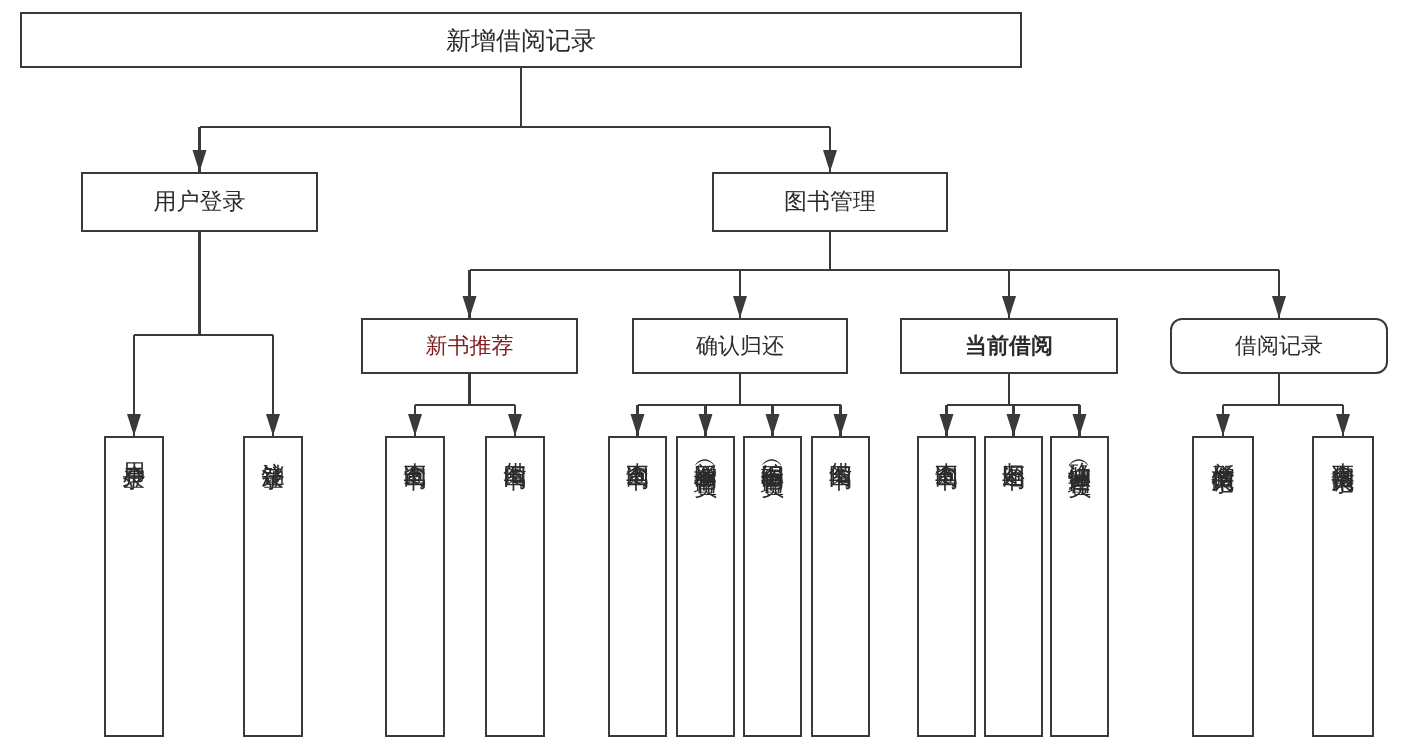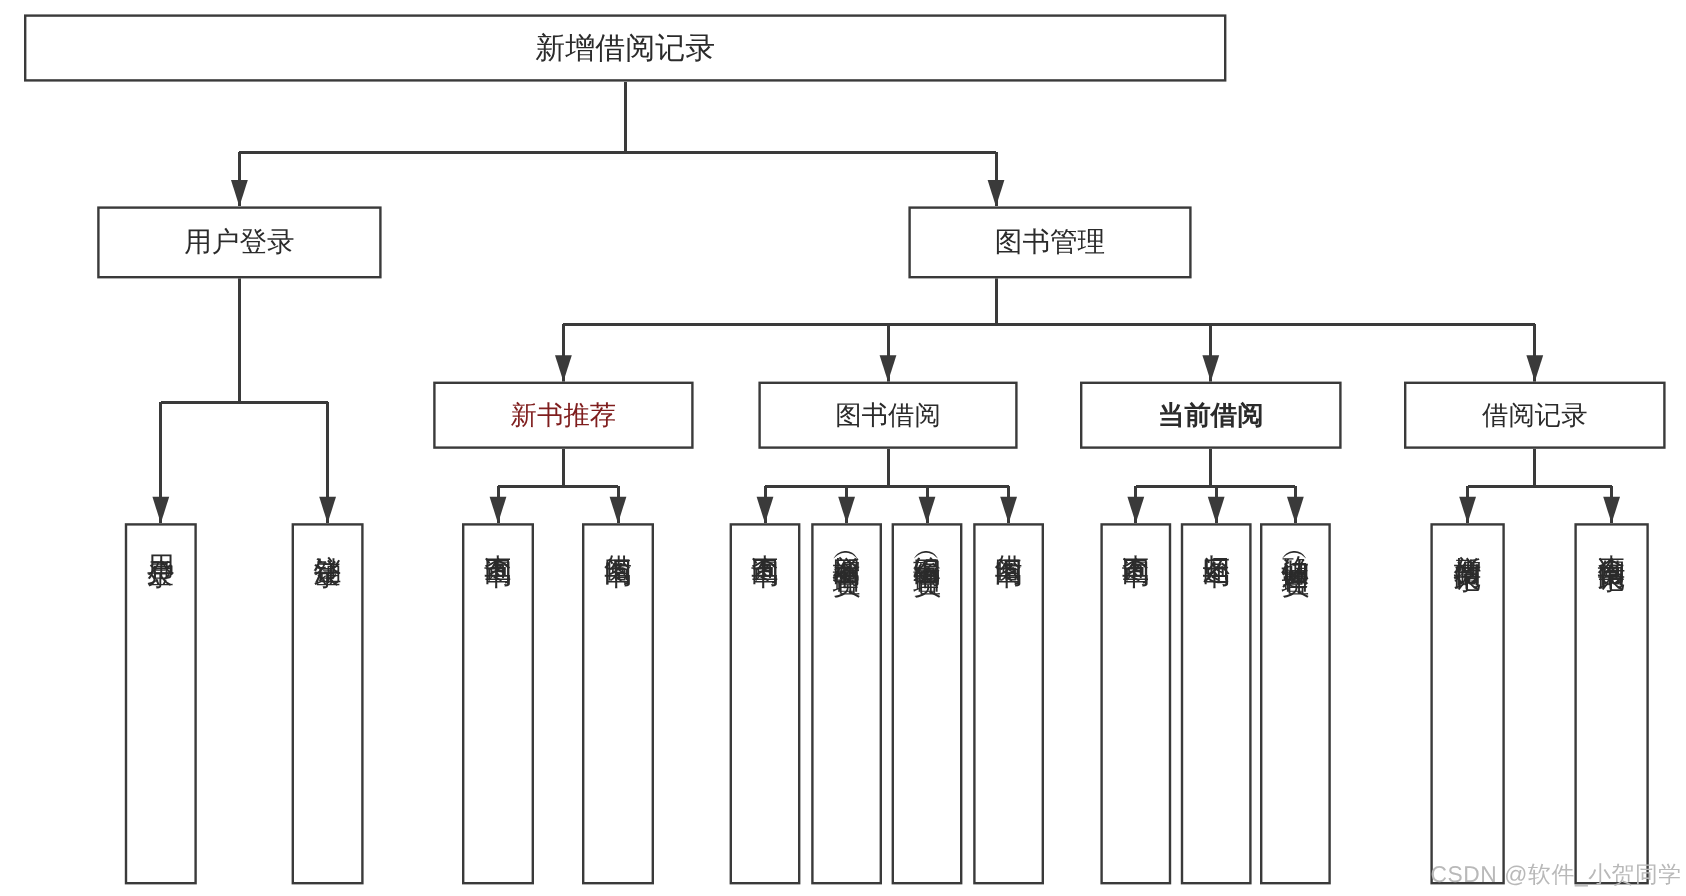--- a/index.html
+++ b/index.html
@@ -79,33 +79,33 @@
       <line x1="1343" y1="405" x2="1343" y2="436" stroke="#3a3a3a" stroke-width="2.5" shape-rendering="crispEdges"></line>
       <polygon points="1336,414 1350,414 1343,436" fill="#3a3a3a"></polygon>
     </svg>
   <div id="nodes-layer">
       <div class="node lvl0" style="left: 20px; top: 12px; width: 1002px; height: 56px; border-color: rgb(58, 58, 58); background: rgb(255, 255, 255);">
         <span class="node-label" style="color: rgb(43, 43, 43);">新增借阅记录</span>
       </div>
       <div class="node lvl1" style="left: 81px; top: 172px; width: 237px; height: 60px; border-color: rgb(58, 58, 58); background: rgb(255, 255, 255);">
         <span class="node-label" style="color: rgb(43, 43, 43);">用户登录</span>
       </div>
-      <div class="node lvl1" style="left: 712px; top: 172px; width: 236px; height: 60px; border-color: rgb(58, 58, 58); background: rgb(255, 255, 255); margin-left: 45px;">
+      <div class="node lvl1" style="left: 712px; top: 172px; width: 236px; height: 60px; border-color: rgb(58, 58, 58); background: rgb(255, 255, 255);">
         <span class="node-label" style="color: rgb(43, 43, 43);">图书管理</span>
       </div>
       <div class="node lvl2" style="left: 361px; top: 318px; width: 217px; height: 56px; border-color: rgb(58, 58, 58); background: rgb(255, 255, 255);">
         <span class="node-label" style="color: #7f1d1d;">新书推荐</span>
       </div>
       <div class="node lvl2" style="left: 632px; top: 318px; width: 216px; height: 56px; border-color: rgb(58, 58, 58); background: rgb(255, 255, 255);">
-        <span class="node-label" style="color: rgb(43, 43, 43);">图书借阅</span>
+        <span class="node-label" style="color: rgb(43, 43, 43);">确认归还</span>
       </div>
       <div class="node lvl2" style="left: 900px; top: 318px; width: 218px; height: 56px; border-color: rgb(58, 58, 58); background: rgb(255, 255, 255);">
         <span class="node-label" style="color: rgb(43, 43, 43); font-weight: bold;">当前借阅</span>
       </div>
-      <div class="node lvl2" style="left: 1170px; top: 318px; width: 218px; height: 56px; border-color: rgb(58, 58, 58); background: rgb(255, 255, 255);">
+      <div class="node lvl2" style="left: 1170px; top: 318px; width: 218px; height: 56px; border-color: rgb(58, 58, 58); background: rgb(255, 255, 255); border-radius: 12px;">
         <span class="node-label" style="color: rgb(43, 43, 43);">借阅记录</span>
       </div>
       <div class="node lvl3 vertical" style="left: 104px; top: 436px; width: 60px; height: 301px; border-color: rgb(58, 58, 58); background: rgb(255, 255, 255);">
         <span class="node-label" style="color: rgb(43, 43, 43);">用户登录</span>
       </div>
       <div class="node lvl3 vertical" style="left: 243px; top: 436px; width: 60px; height: 301px; border-color: rgb(58, 58, 58); background: rgb(255, 255, 255);">
         <span class="node-label" style="color: rgb(43, 43, 43);">注销登录</span>
       </div>
       <div class="node lvl3 vertical" style="left: 385px; top: 436px; width: 60px; height: 301px; border-color: rgb(58, 58, 58); background: rgb(255, 255, 255);">
         <span class="node-label" style="color: rgb(43, 43, 43);">查询图书</span>
@@ -134,14 +134,13 @@
       <div class="node lvl3 vertical" style="left: 1050px; top: 436px; width: 59px; height: 301px; border-color: rgb(58, 58, 58); background: rgb(255, 255, 255);">
         <span class="node-label" style="color: rgb(43, 43, 43);">确认归还（管理员）</span>
       </div>
       <div class="node lvl3 vertical" style="left: 1192px; top: 436px; width: 62px; height: 301px; border-color: rgb(58, 58, 58); background: rgb(255, 255, 255);">
         <span class="node-label" style="color: rgb(43, 43, 43);">新增借阅记录</span>
       </div>
       <div class="node lvl3 vertical" style="left: 1312px; top: 436px; width: 62px; height: 301px; border-color: rgb(58, 58, 58); background: rgb(255, 255, 255);">
         <span class="node-label" style="color: rgb(43, 43, 43);">查询借阅记录</span>
       </div>
     </div>
-  <div class="watermark" style="left: 1192px; top: 716px; color: rgb(185, 185, 185);">CSDN @软件_小贺同学</div>
 </div>
 
 </body></html>

